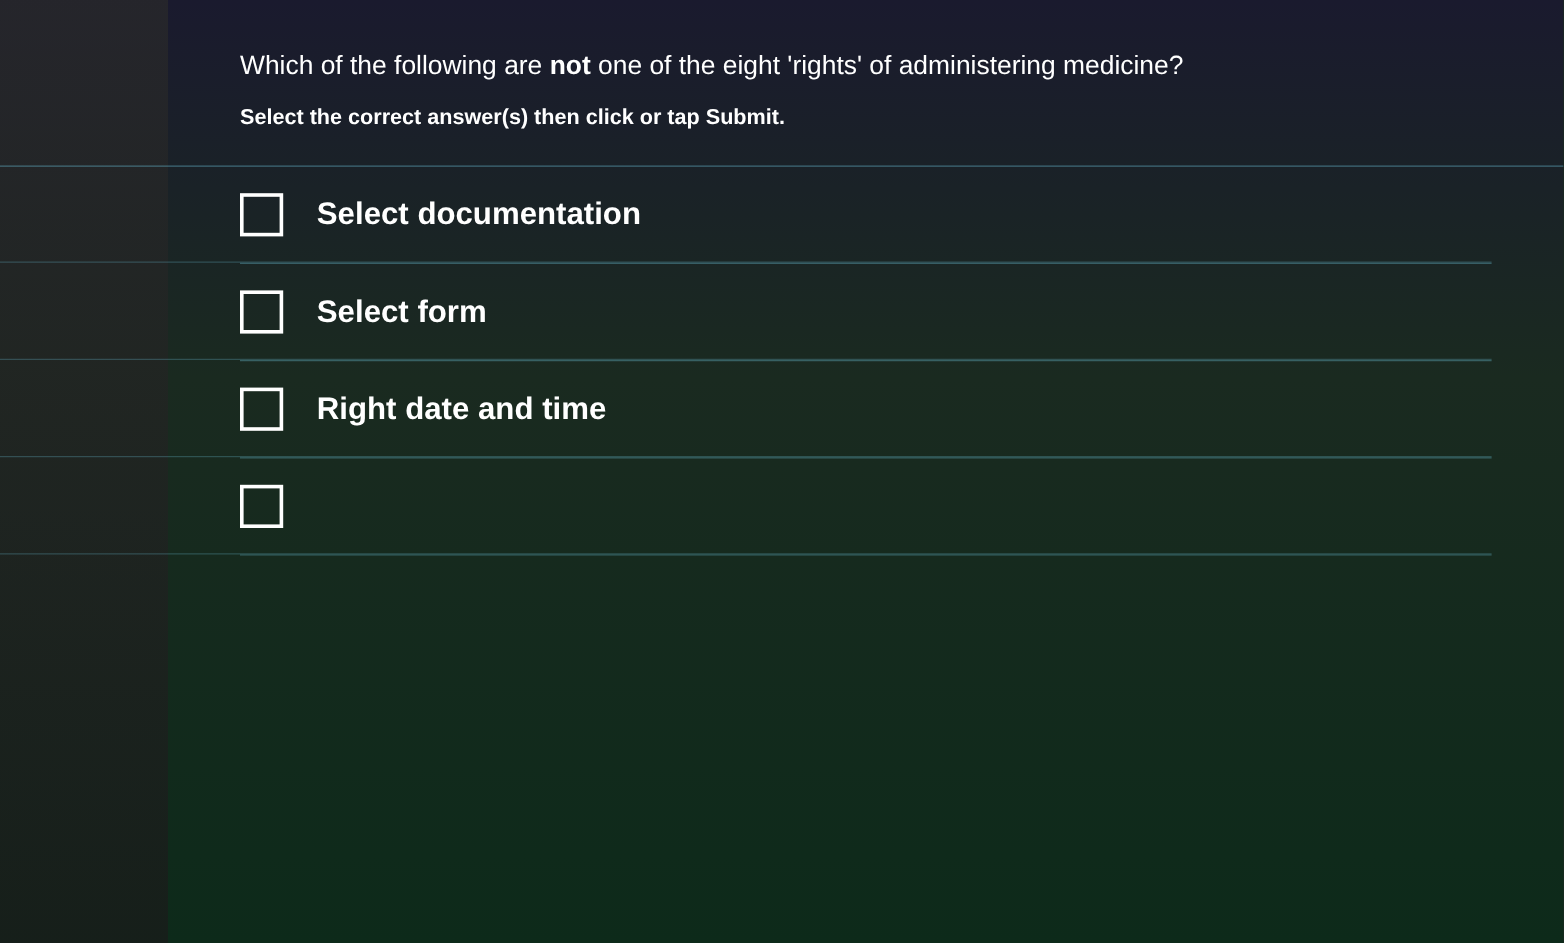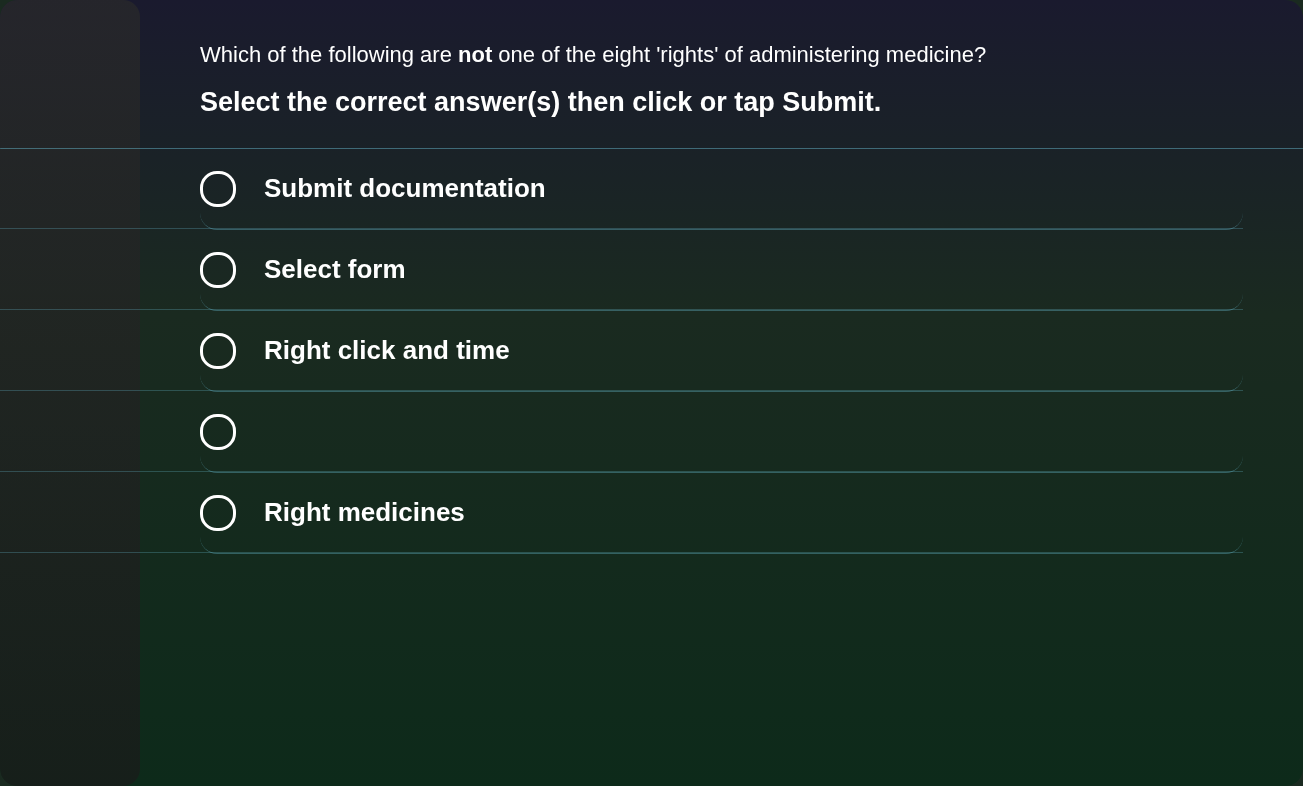--- a/index.html
+++ b/index.html
@@ -1,19 +1,18 @@
 <!DOCTYPE html>
 <html><head>
   <meta charset="utf-8">
   <style>
     * {
       margin: 0;
       padding: 0;
       box-sizing: border-box;
-      border-radius: 17px;
     }
 
     body {
       width: 1303px;
       height: 786px;
       overflow: hidden;
       font-family: Arial, sans-serif;
       background: #1a2a20;
     }
 
@@ -51,21 +50,21 @@
       margin-bottom: 16px;
       line-height: 1.4;
     }
 
     .question-text strong {
       font-weight: 900;
     }
 
     .instruction-text {
       color: #ffffff;
-      font-size: 27px;
+      font-size: 18px;
       font-weight: 700;
       margin-bottom: 30px;
     }
 
     .options-list {
       list-style: none;
       margin-top: 0;
     }
 
     .option-item {
@@ -128,37 +127,33 @@
       Which of the following are <strong>not</strong> one of the eight 'rights' of administering medicine?
     </p>
     <p class="instruction-text">Select the correct answer(s) then click or tap Submit.</p>
 
     <hr class="full-divider">
 
     <ul class="options-list">
 
       <li class="option-item">
         <input type="checkbox" class="checkbox" id="opt1" style="">
-        <label class="option-label" for="opt1">Submit documentation</label>
+        <label class="option-label" for="opt1">Select documentation</label>
       </li>
 
       <li class="option-item">
         <input type="checkbox" class="checkbox" id="opt2" style="">
         <label class="option-label" for="opt2">Select form</label>
       </li>
 
       <li class="option-item">
         <input type="checkbox" class="checkbox" id="opt3" style="">
-        <label class="option-label" for="opt3">Right click and time</label>
+        <label class="option-label" for="opt3">Right date and time</label>
       </li>
 
       <li class="option-item">
         <input type="checkbox" class="checkbox" id="opt4" style="">
       </li>
 
-      <li class="option-item">
-        <input type="checkbox" class="checkbox" id="opt5" style="">
-        <label class="option-label" for="opt5">Right medicines</label>
-      </li>
 
     </ul>
   </div>
 </div>
 
 </body></html>

